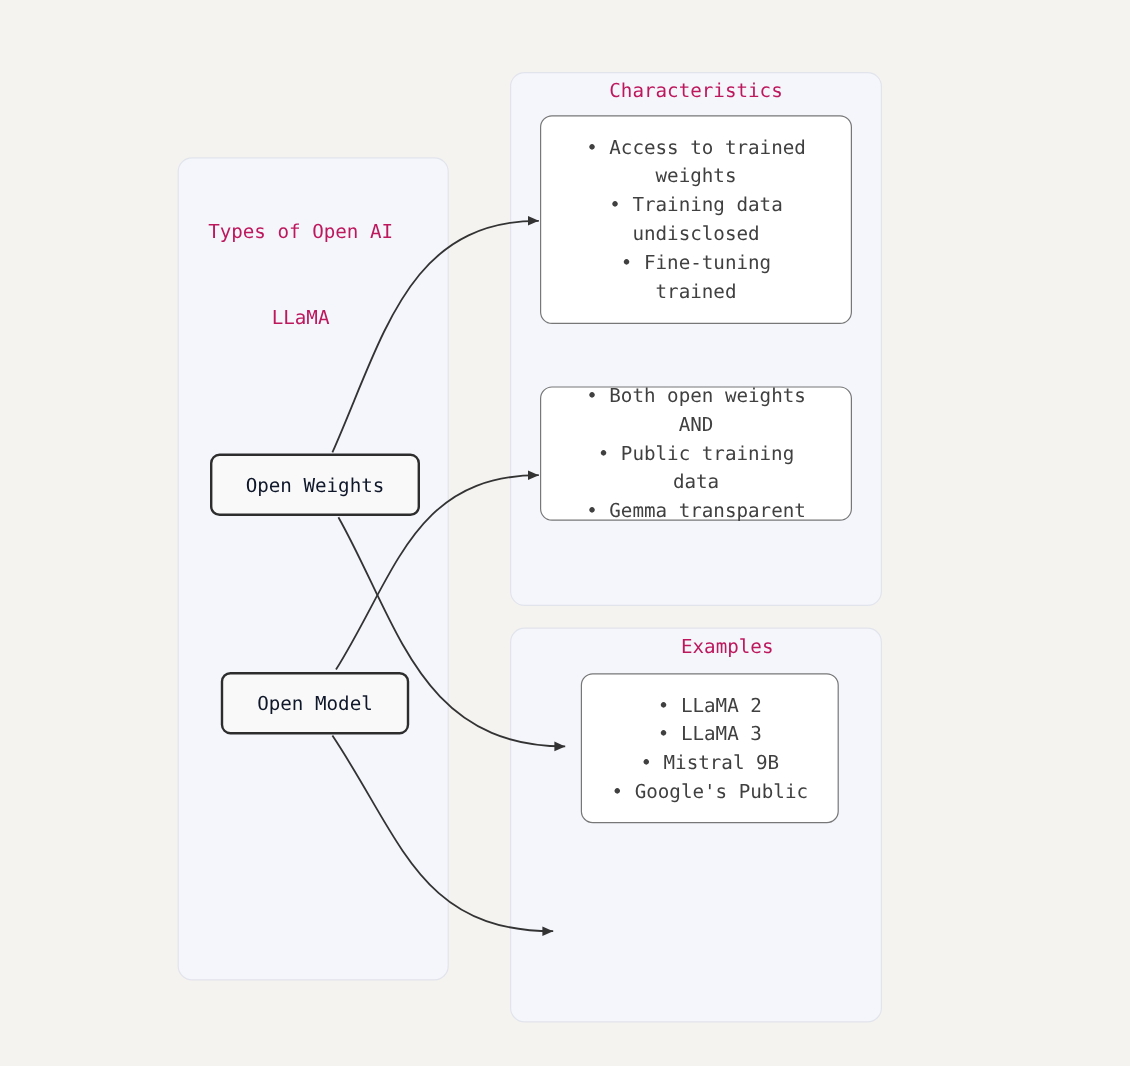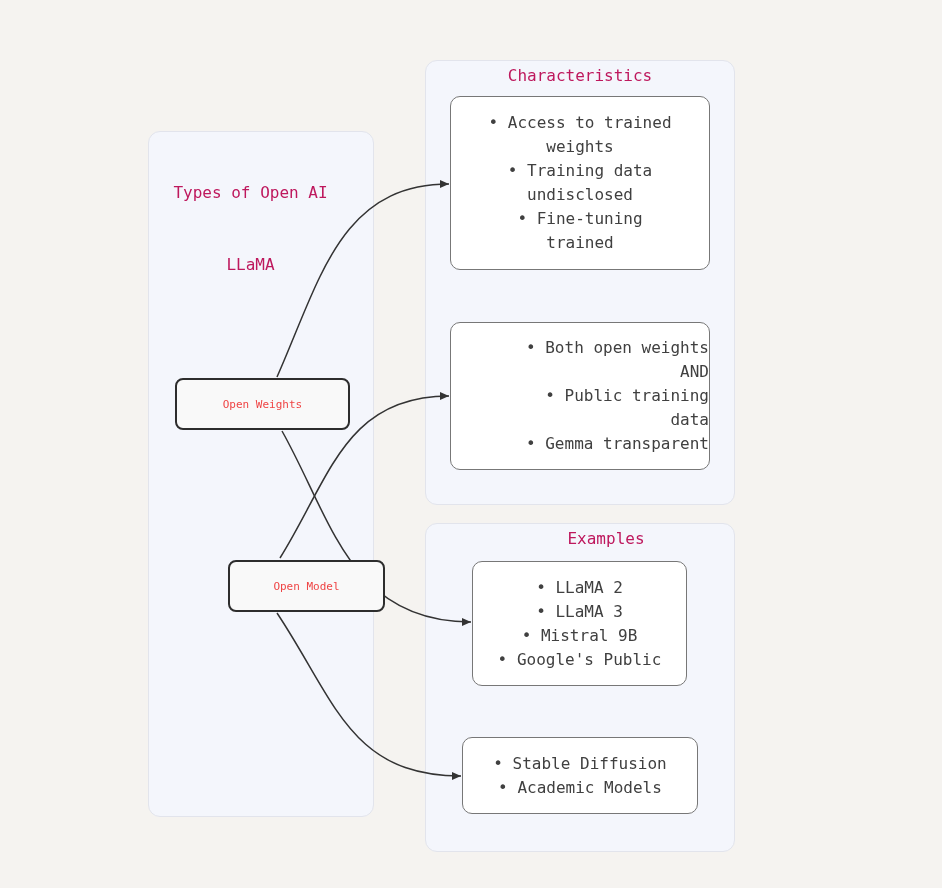--- a/index.html
+++ b/index.html
@@ -45,22 +45,22 @@
   }
   .node {
     position: absolute;
     background: #f9f9f9;
     border: 2px solid #2d2d2d;
     border-radius: 8px;
     box-sizing: border-box;
     display: flex;
     align-items: center;
     justify-content: center;
-    font-size: 11px;
-    color: #ef4444;
+    font-size: 16px;
+    color: #0f172a;
   }
   .bullet-box {
     position: absolute;
     background: #ffffff;
     border: 1.3px solid #777777;
     border-radius: 10px;
     box-sizing: border-box;
     display: flex;
     flex-direction: column;
     align-items: center;
@@ -96,44 +96,40 @@
         <path d="M0,1 L9,5 L0,9 Z" fill="#333333"></path>
       </marker>
     </defs>
     <path class="edge" d="M277,377 C320,280 340,184 449,184" marker-end="url(#arrowhead)"></path>
     <path class="edge" d="M280,558 C330,478 345,396 449,396" marker-end="url(#arrowhead)"></path>
     <path class="edge" d="M282,431 C332,520 350,622 471,622" marker-end="url(#arrowhead)"></path>
     <path class="edge" d="M277,613 C335,700 350,776 461,776" marker-end="url(#arrowhead)"></path>
   </svg>
 
   <div class="node" style="left:175px; top:378px; width:175px; height:52px;">Open Weights</div>
-  <div class="node" style="left:184px; top:560px; width:157px; height:52px;margin-left:44px;">Open Model</div>
+  <div class="node" style="left:184px; top:560px; width:157px; height:52px;">Open Model</div>
 
   <div class="bullet-box" style="left:450px; top:96px; width:260px; height:174px;">
     <div class="line">• Access to trained</div>
     <div class="line">weights</div>
     <div class="line">• Training data</div>
     <div class="line">undisclosed</div>
     <div class="line">• Fine-tuning</div>
     <div class="line">trained</div>
   </div>
 
-  <div class="bullet-box" style="left:450px; top:322px; width:260px; height:148px;align-items:flex-end;">
+  <div class="bullet-box" style="left:450px; top:322px; width:260px; height:112px;">
     <div class="line">• Both open weights</div>
     <div class="line">AND</div>
     <div class="line">• Public training</div>
     <div class="line">data</div>
     <div class="line">• Gemma transparent</div>
   </div>
 
-  <div class="bullet-box" style="left:472px; top:561px; width:215px; height:125px;">
+  <div class="bullet-box" style="left:484px; top:561px; width:215px; height:125px;">
     <div class="line">• LLaMA 2</div>
     <div class="line">• LLaMA 3</div>
     <div class="line">• Mistral 9B</div>
     <div class="line">• Google's Public</div>
   </div>
 
-  <div class="bullet-box" style="left:462px; top:737px; width:236px; height:77px;">
-    <div class="line">• Stable Diffusion</div>
-    <div class="line">• Academic Models</div>
-  </div>
 
 </div>
 
 </body></html>

